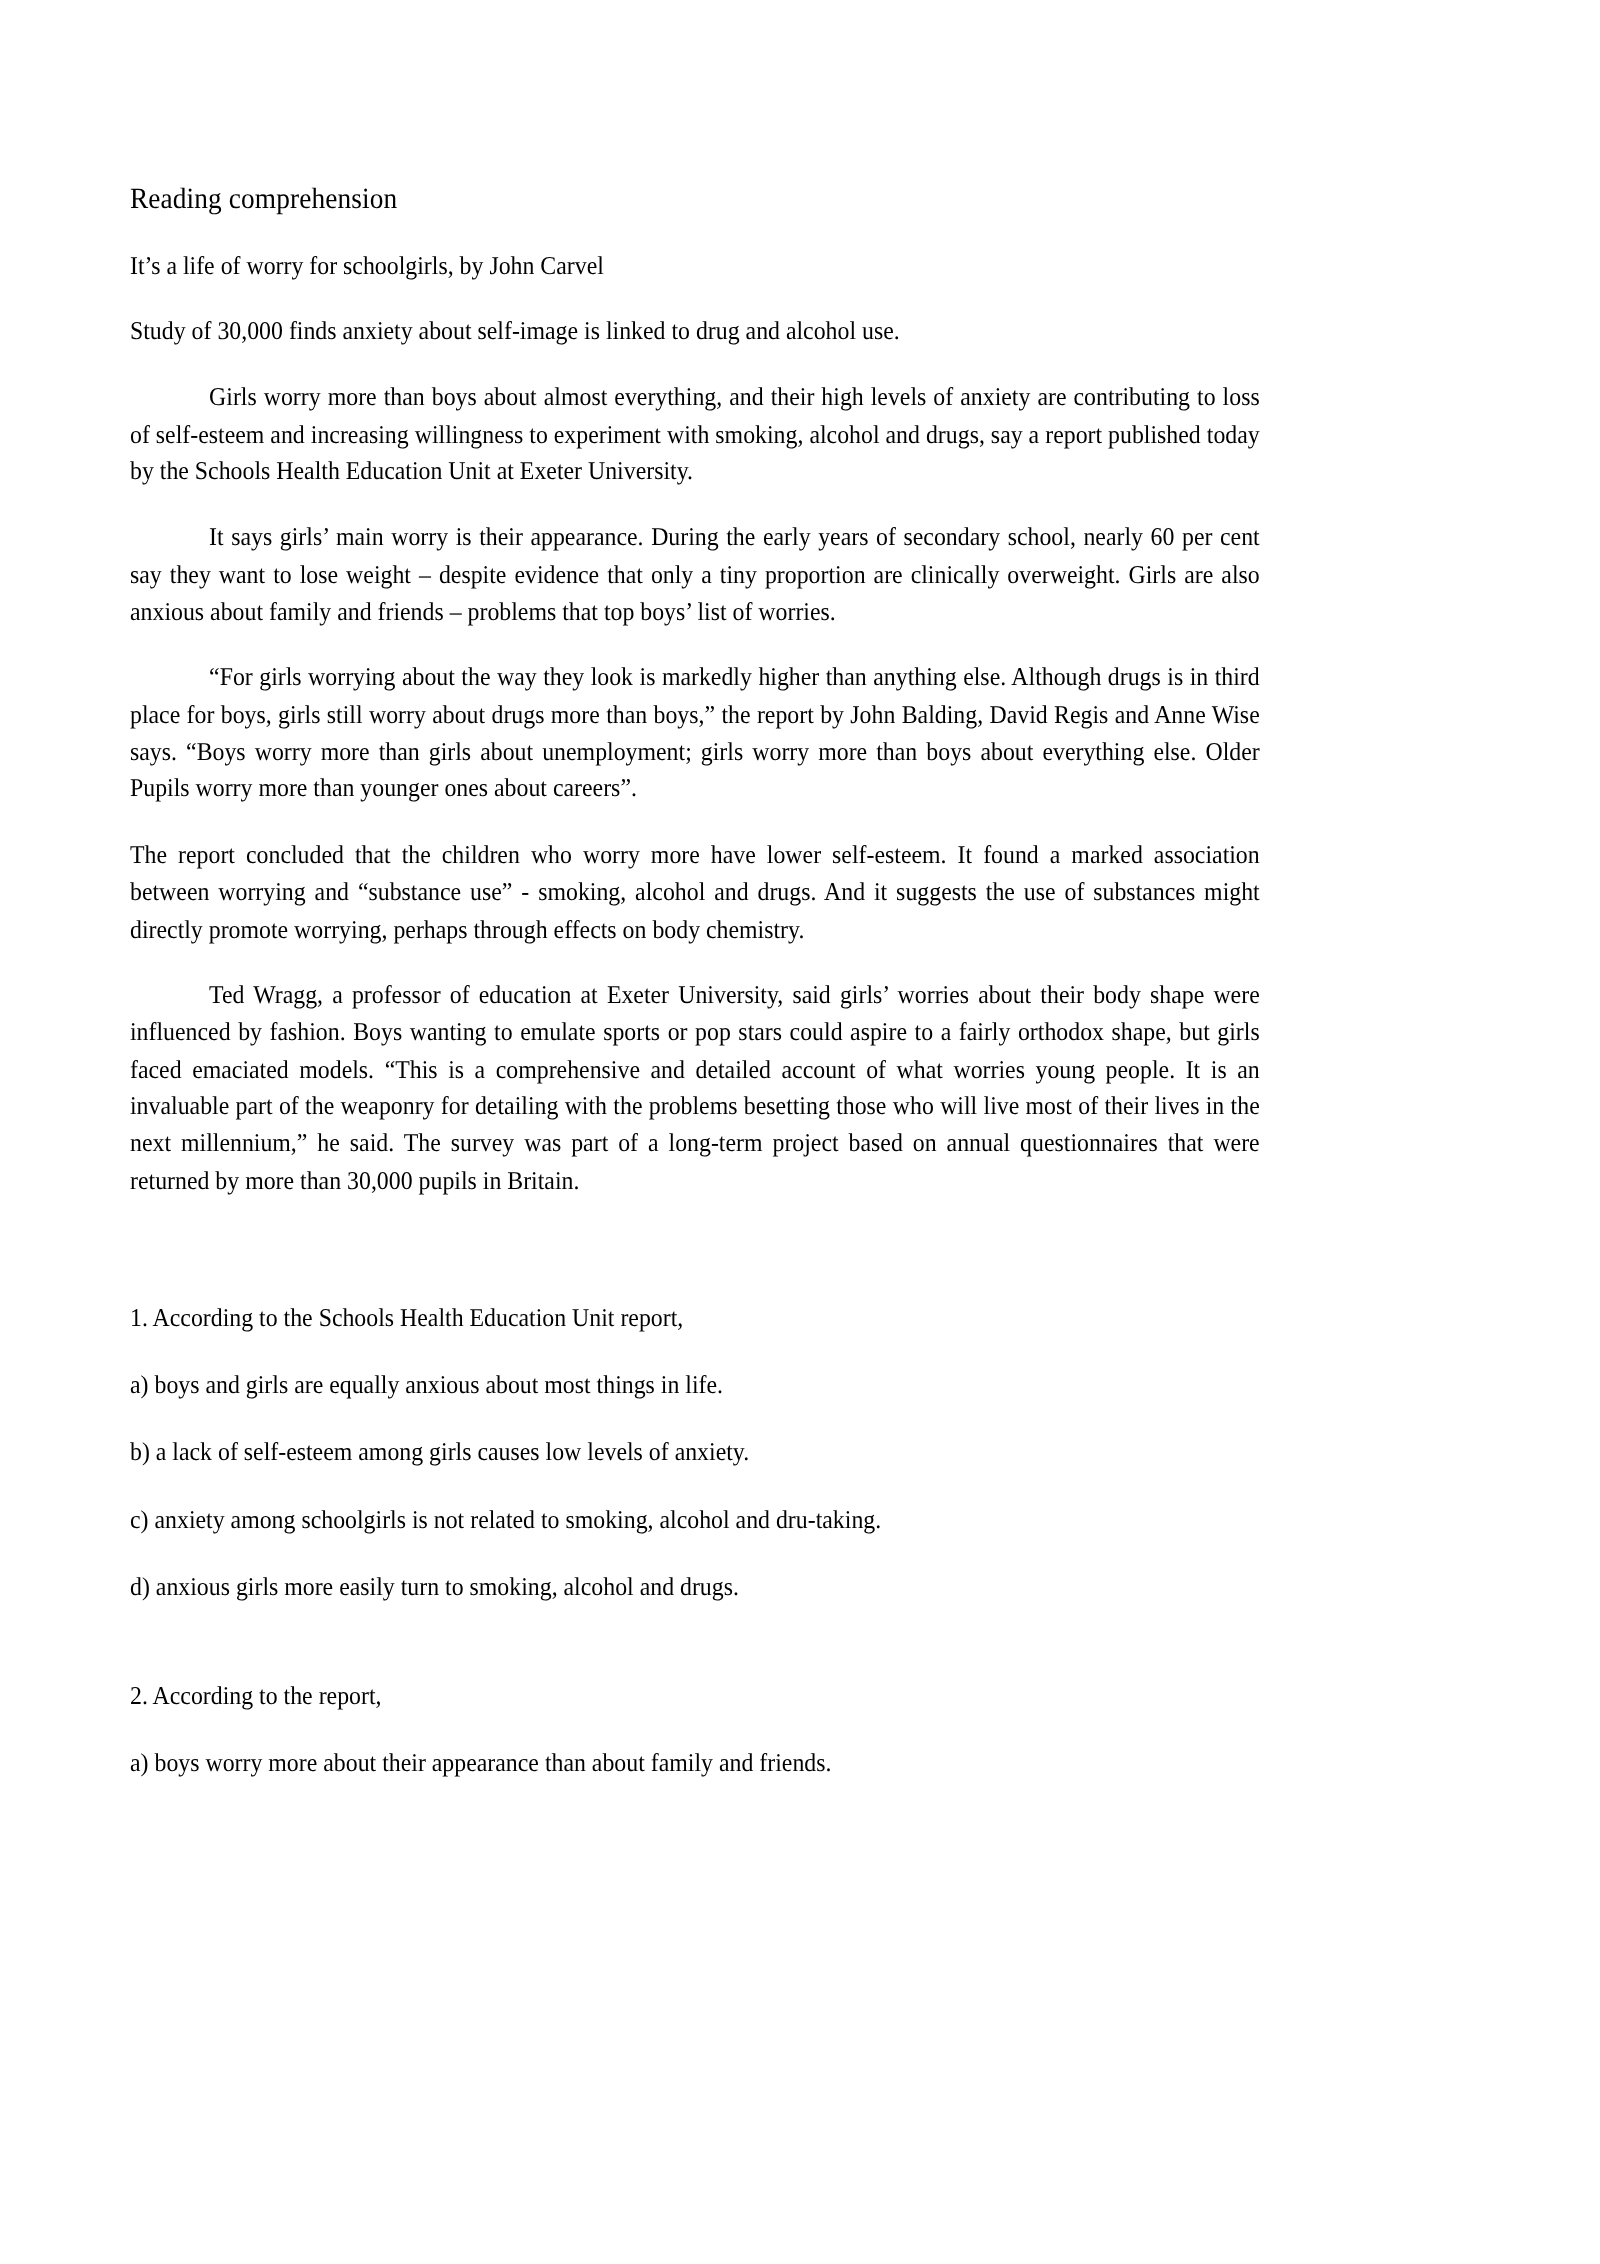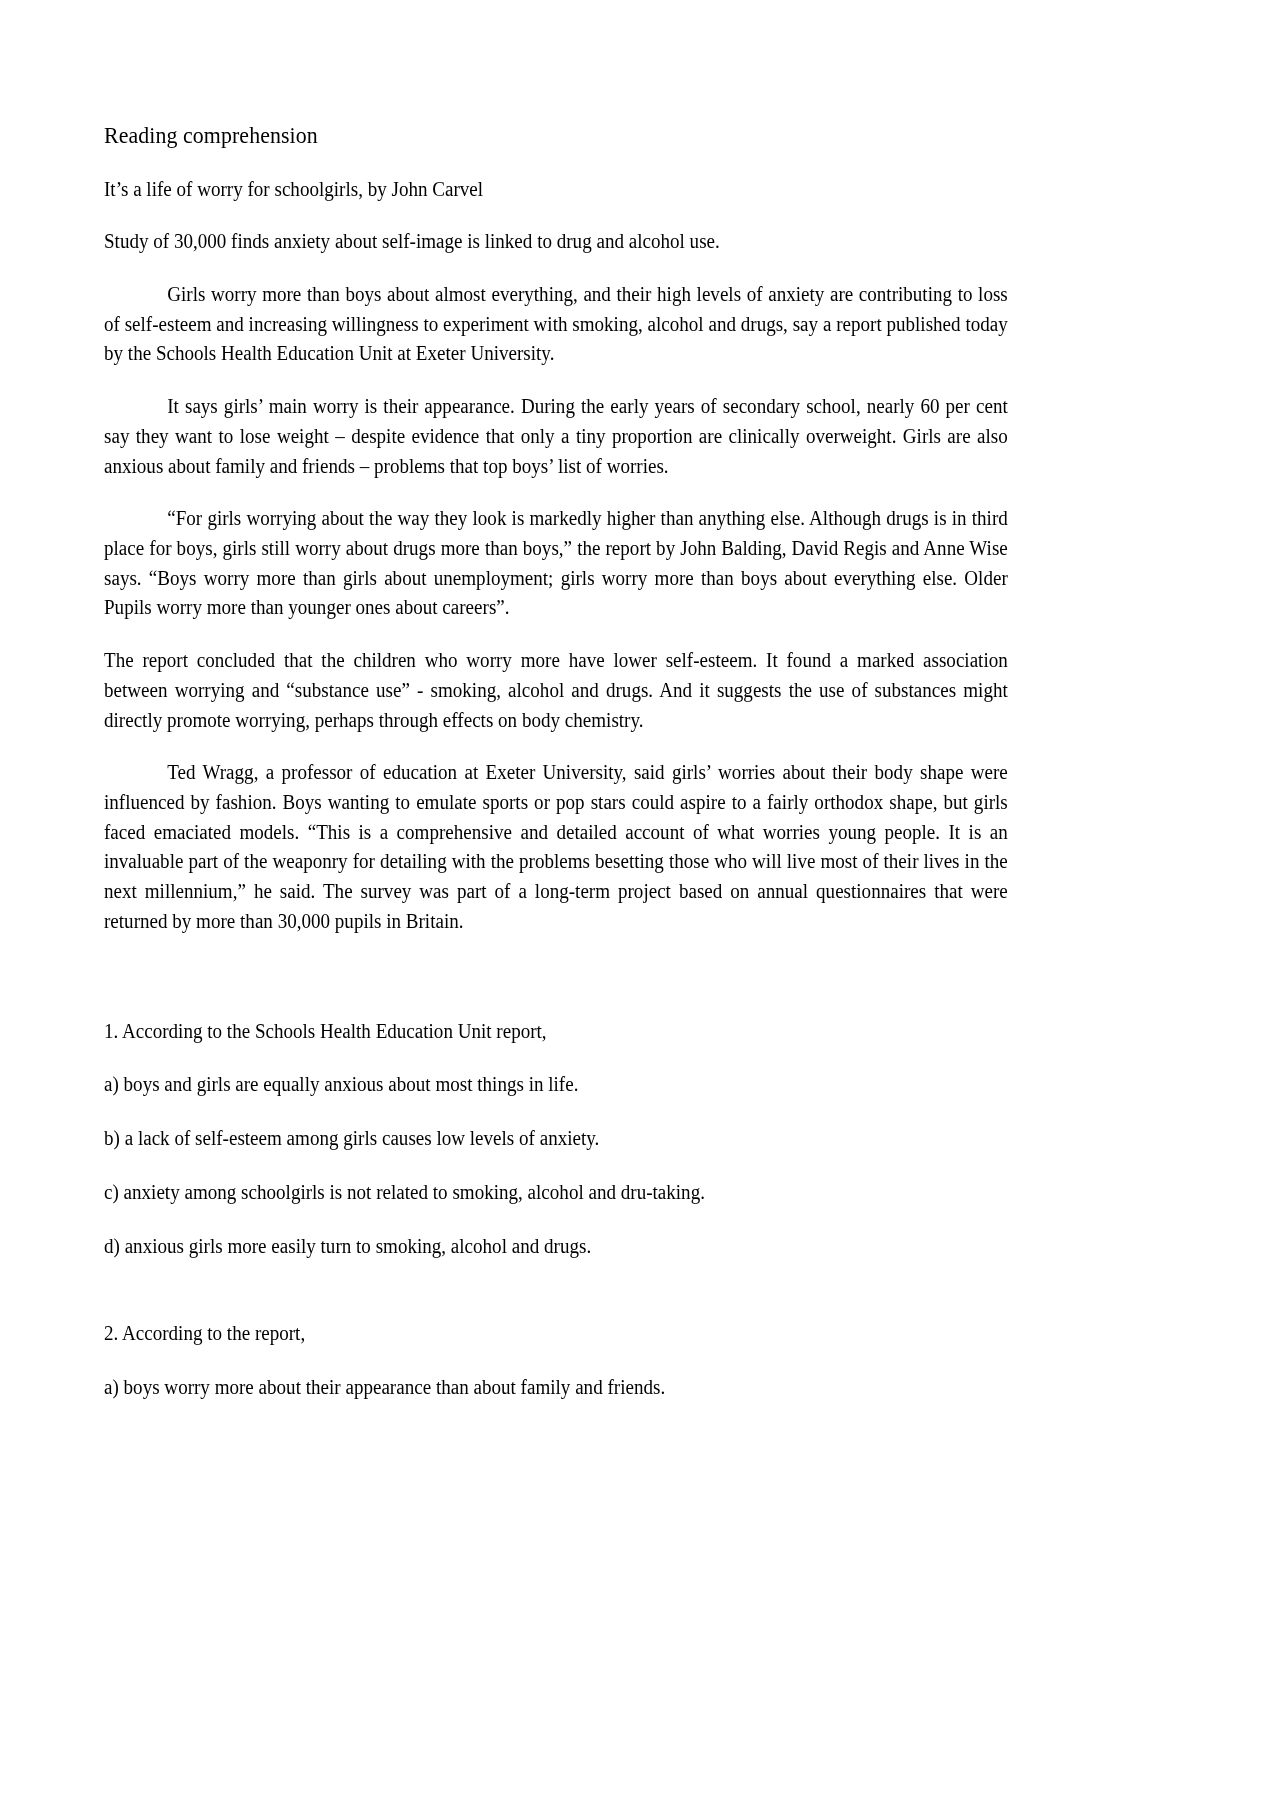--- a/index.html
+++ b/index.html
@@ -17,21 +17,21 @@
     width: 1280px;
     height: 1811px;
     margin: 0 auto;
     background: #ffffff;
     box-sizing: border-box;
     overflow: hidden;
   }
   .content {
     position: absolute;
     left: 104px;
-    top: 120px;
+    top: 144px;
     width: 904px;
   }
   
   .doc-title {
     font-size: 23.5px;
     line-height: 1.30;
     letter-spacing: 0.1px;
     margin: 0 0 24px 0;
     transform: scaleX(0.93);
     transform-origin: left center;

